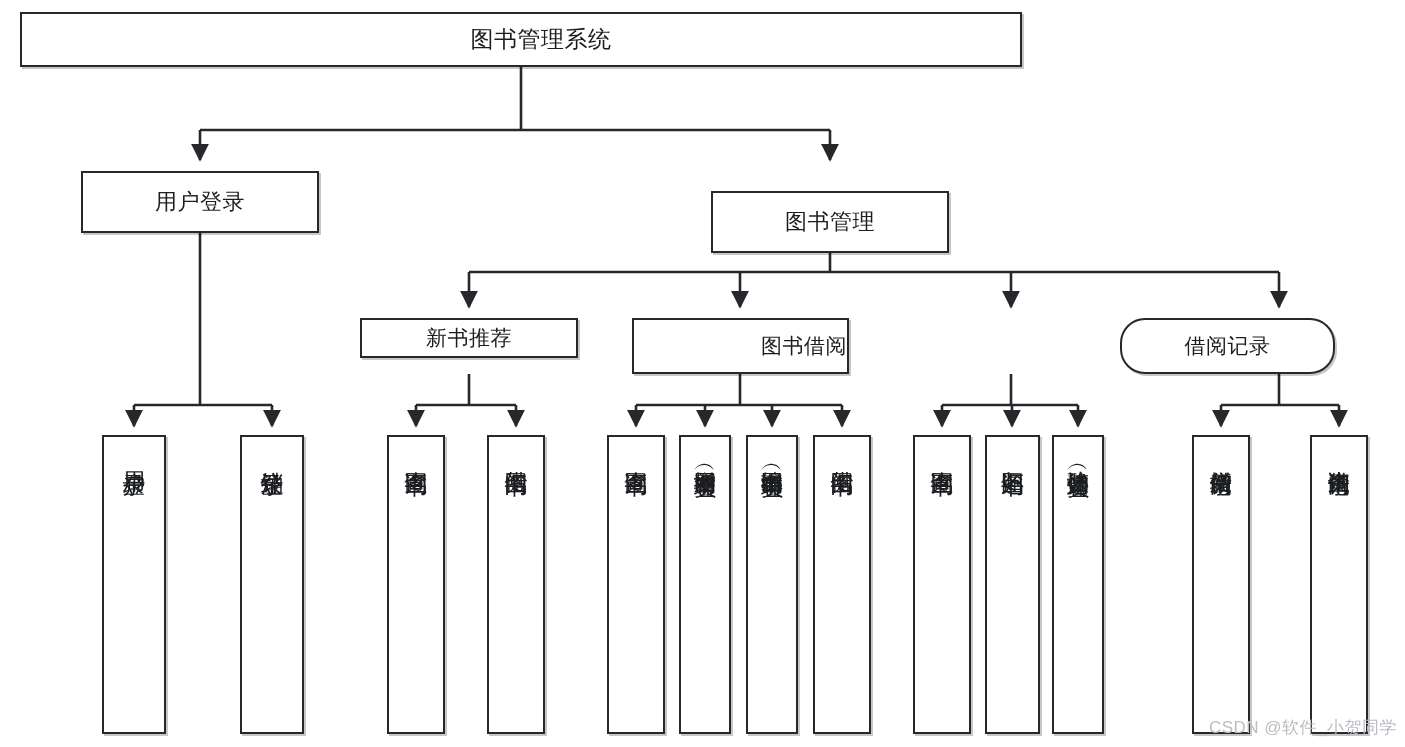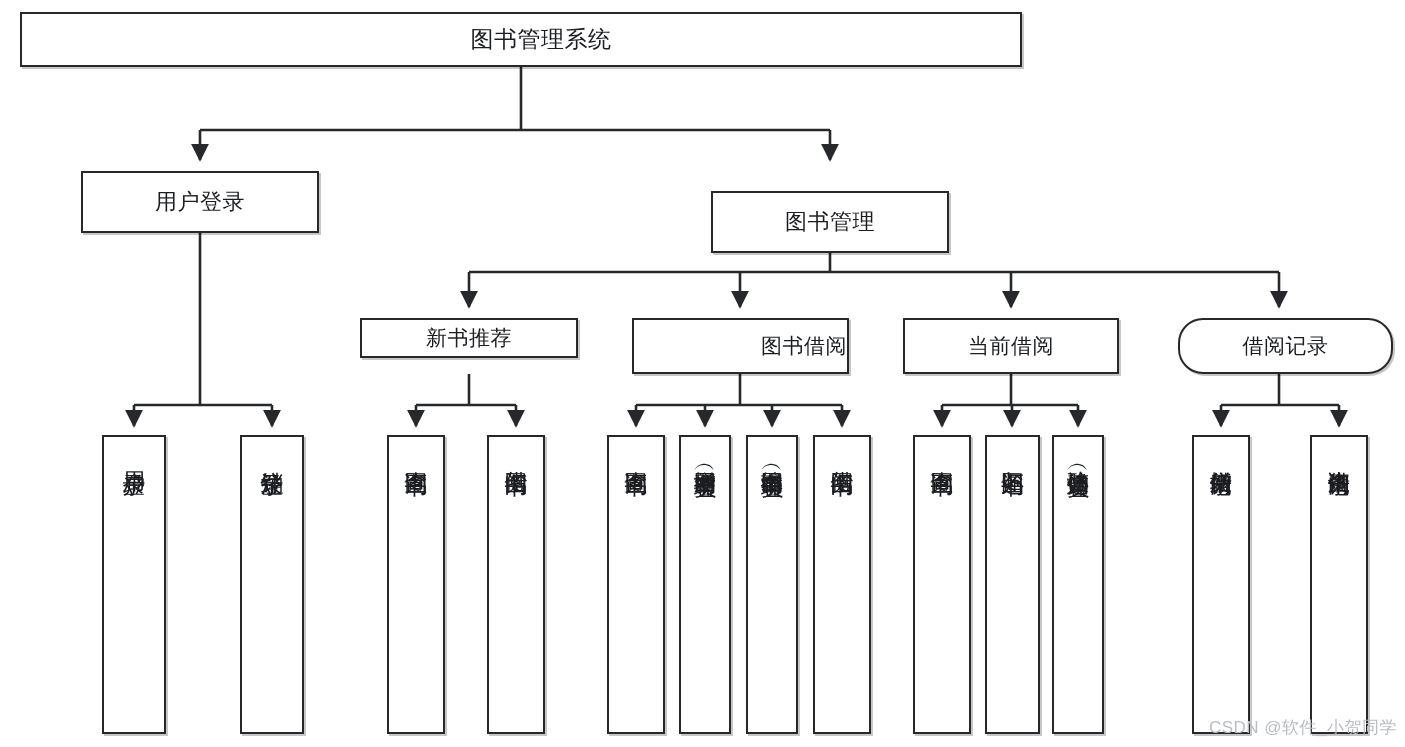--- a/index.html
+++ b/index.html
@@ -132,24 +132,21 @@
   <div class="node lvl2" style="left:711px; top:171px; width:238px; height:62px;margin-top:20px;">
     <span class="label">图书管理</span>
   </div>
 
   <div class="node lvl3" style="left:360px; top:318px; width:218px; height:40px;">
     <span class="label">新书推荐</span>
   </div>
   <div class="node lvl3" style="left:632px; top:318px; width:217px; height:56px;justify-content:flex-end;">
     <span class="label">图书借阅</span>
   </div>
-  <div class="node lvl3" style="left:903px; top:318px; width:216px; height:56px;">
-    <span class="label">当前借阅</span>
-  </div>
-  <div class="node lvl3" style="left:1178px; top:318px; width:215px; height:56px;border-radius:25px;">
+  <div class="node lvl3" style="left:1120px; top:318px; width:215px; height:56px;border-radius:25px;">
     <span class="label">借阅记录</span>
   </div>
 
   <div class="node leaf" style="left:102px; top:435px; width:64px; height:299px;">
     <span class="label">用户登录</span>
   </div>
   <div class="node leaf" style="left:240px; top:435px; width:64px; height:299px;">
     <span class="label">注销登录</span>
   </div>
   <div class="node leaf" style="left:387px; top:435px; width:58px; height:299px;">

